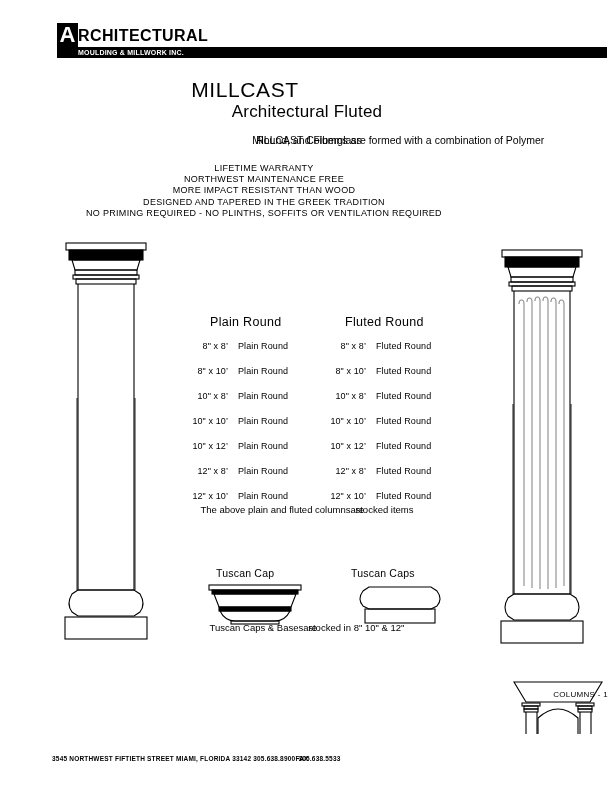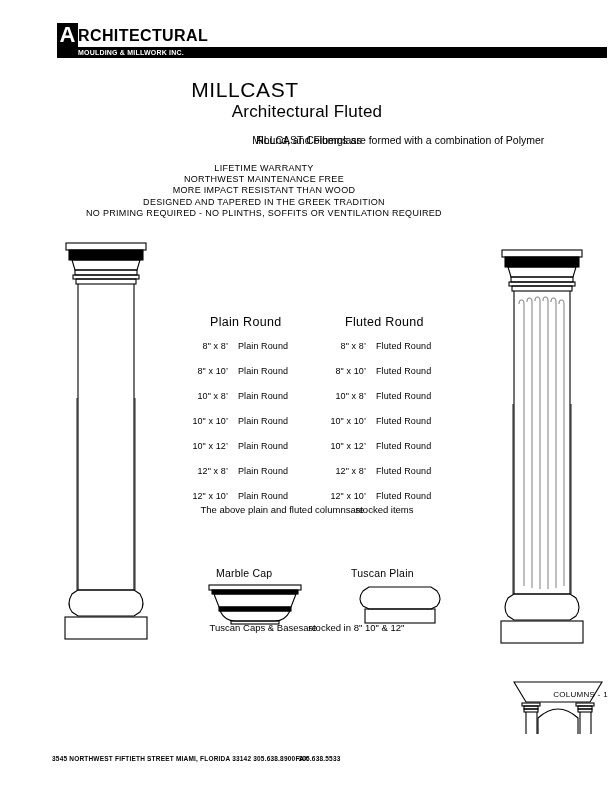--- a/index.html
+++ b/index.html
@@ -340,22 +340,22 @@
   <div class="size-row">
     <div class="size-cell c-dim-plain">12" x 10’</div>
     <div class="size-cell c-name-plain">Plain Round</div>
     <div class="size-cell c-dim-fluted">12" x 10’</div>
     <div class="size-cell c-name-fluted">Fluted Round</div>
   </div>
 </div>
 
 <div id="stock-note"><span>The above plain and fluted columns</span><span class="ovl">are</span><span>stocked items</span></div>
 
-<div class="tuscan-label" id="tuscan-cap-label">Marble Cap</div>
-<div class="tuscan-label" id="tuscan-base-label">Tuscan Plain</div>
+<div class="tuscan-label" id="tuscan-cap-label">Tuscan Cap</div>
+<div class="tuscan-label" id="tuscan-base-label">Tuscan Caps</div>
 
 <svg id="tuscan-cap-art" width="100" height="42" viewBox="0 0 100 42" fill="none" stroke="#000" stroke-width="1.1">
   <rect x="4" y="2" width="92" height="5"></rect>
   <rect x="7" y="7" width="86" height="4" fill="#000"></rect>
   <path d="M9 11 L14 24 L86 24 L91 11 Z"></path>
   <rect x="14" y="24" width="72" height="4" fill="#000"></rect>
   <path d="M15 28 Q20 38 30 38 L70 38 Q80 38 85 28 Z"></path>
   <rect x="26" y="38" width="48" height="3"></rect>
 </svg>
 

